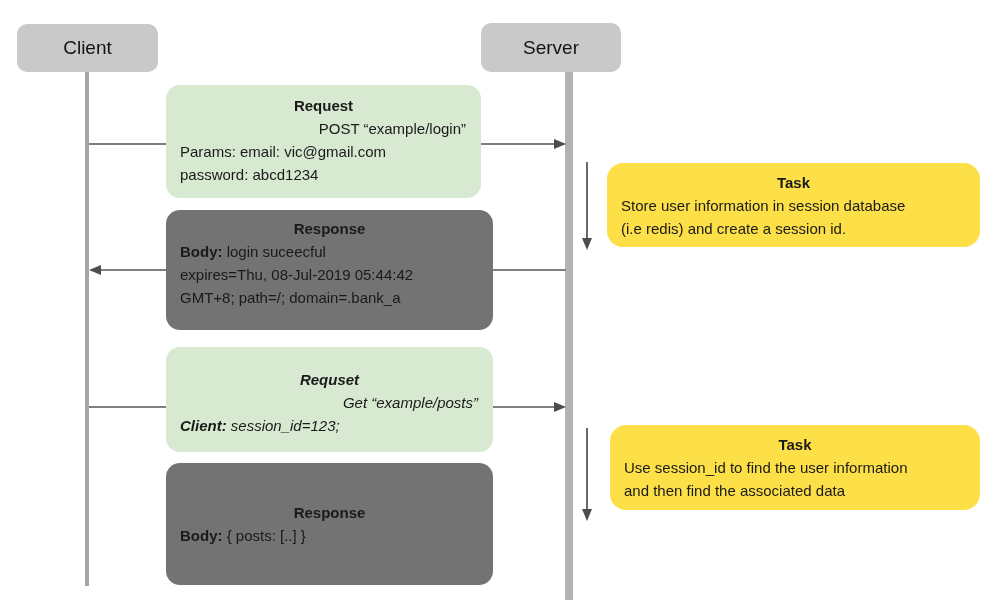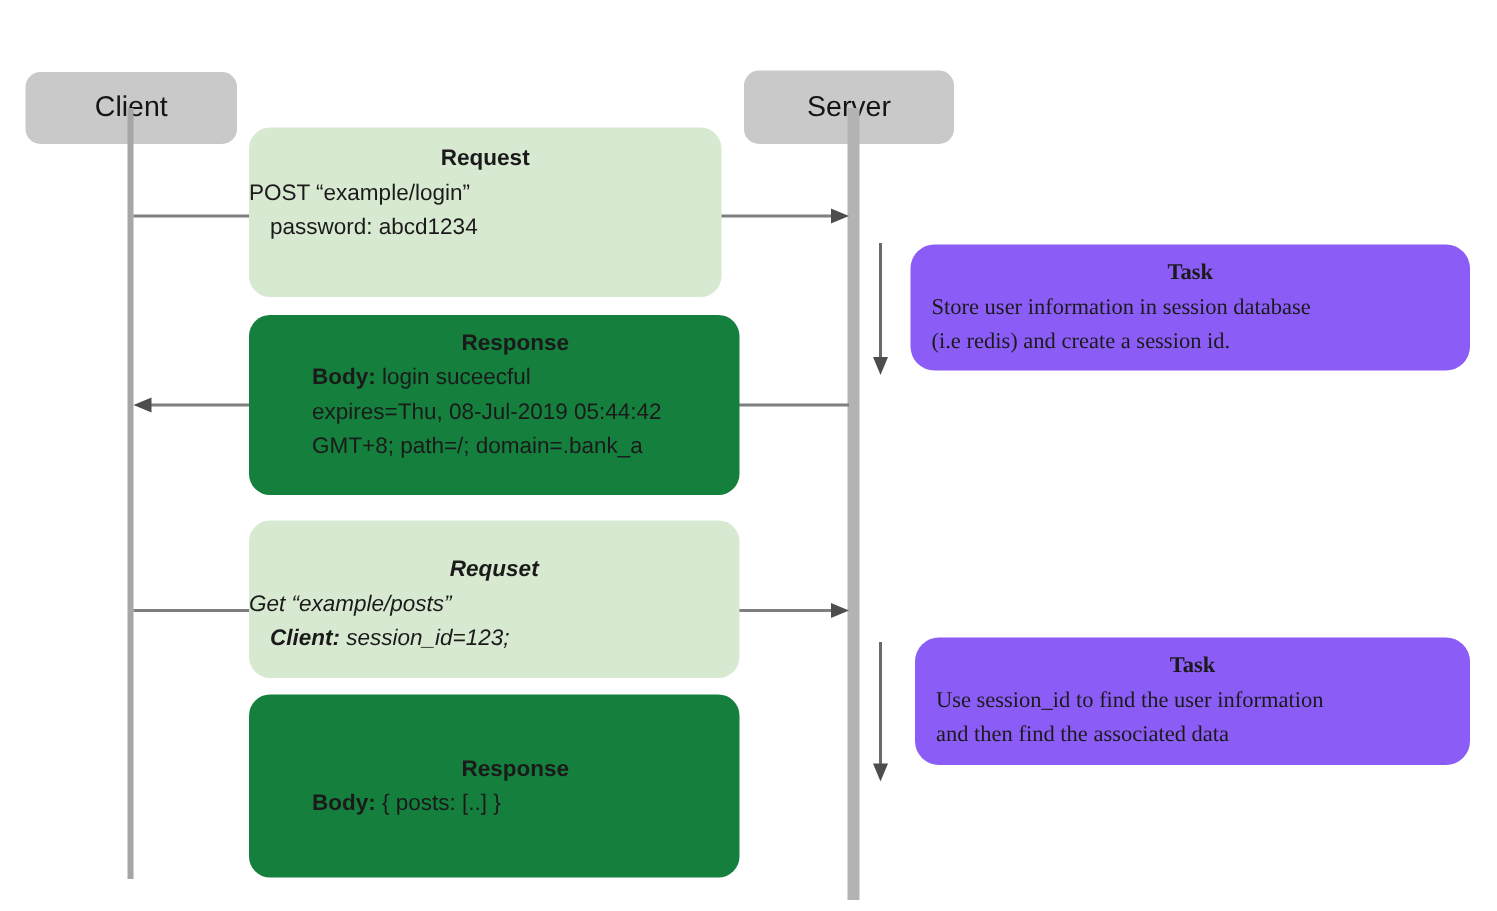--- a/index.html
+++ b/index.html
@@ -5,24 +5,24 @@
   html,body{margin:0;padding:0;background:#ffffff;}
   *{box-sizing:border-box;}
   .canvas{
     position:relative;width:998px;height:607px;background:#ffffff;overflow:hidden;
     font-family:"Liberation Sans","DejaVu Sans",sans-serif;color:#1a1a1a;
   }
   
   .actor{
     position:absolute;background:#c9c9c9;border-radius:10px;
     display:flex;align-items:center;justify-content:center;
-    font-size:19px;color:#141414;margin-top:24px;
+    font-size:19px;color:#141414;
   }
   #client-box{left:17px;top:24px;width:141px;height:48px;}
-  #server-box{left:496px;top:23px;width:140px;height:49px;}
+  #server-box{left:481px;top:23px;width:140px;height:49px;}
   
   .lifeline{position:absolute;z-index:1;}
   #client-lifeline{left:85px;top:72px;width:4px;height:514px;background:#a6a6a6;}
   #server-lifeline{left:565px;top:72px;width:8px;height:528px;background:#b3b3b3;}
   
   .h-arrow{position:absolute;height:12px;z-index:2;}
   .h-arrow .line{position:absolute;top:5px;height:2px;background:#7f7f7f;}
   .h-arrow.to-right .line{left:0;right:9px;}
   .h-arrow.to-left  .line{left:9px;right:0;}
   .head-r{position:absolute;right:0;top:50%;transform:translateY(-50%);
@@ -38,32 +38,32 @@
   .v-arrow{position:absolute;width:12px;z-index:2;}
   .v-arrow .vline{position:absolute;left:5px;top:0;bottom:10px;width:2px;background:#6a6a6a;}
   .head-d{position:absolute;bottom:0;left:50%;transform:translateX(-50%);
     width:0;height:0;border-top:12px solid #4d4d4d;
     border-left:5px solid transparent;border-right:5px solid transparent;}
   #down-arrow-1{left:581px;top:162px;height:88px;}
   #down-arrow-2{left:581px;top:428px;height:93px;}
   
   .msg{position:absolute;border-radius:14px;z-index:3;padding-top:9px;}
   .msg.green{background:#d8e9d1;}
-  .msg.yellow{background:#15803d;padding-left:28px;}
+  .msg.yellow{background:#737373;}
   .msg-title{font-weight:bold;text-align:center;font-size:15px;line-height:23px;}
   .msg-line{font-size:15px;line-height:23px;padding-left:14px;padding-right:8px;white-space:pre-wrap;}
-  .msg-line.center{text-align:left;padding-left:0;padding-right:1px;}
+  .msg-line.center{text-align:right;padding-left:0;padding-right:15px;}
   .b{font-weight:bold;}
   #msg-request-1{left:166px;top:85px;width:315px;height:113px;}
   #msg-response-1{left:166px;top:210px;width:327px;height:120px;padding-top:7px;}
   #msg-request-2{left:166px;top:347px;width:327px;height:105px;padding-top:21px;font-style:italic;}
   #msg-response-2{left:166px;top:463px;width:327px;height:122px;padding-top:0;
     display:flex;flex-direction:column;justify-content:center;}
   
-  .task{position:absolute;background:#8b5cf6;border-radius:16px;z-index:3;padding-top:8px;font-family:Liberation Serif, serif;}
+  .task{position:absolute;background:#fde047;border-radius:16px;z-index:3;padding-top:8px;}
   .task .msg-line{padding-right:10px;}
   #task-1{left:607px;top:163px;width:373px;height:84px;}
   #task-2{left:610px;top:425px;width:370px;height:85px;}
 </style>
 </head>
 <body>
 
 <div class="canvas">
 
   <div class="actor" id="client-box">
@@ -94,20 +94,21 @@
     <div class="head-d"></div>
   </div>
   <div class="v-arrow" id="down-arrow-2">
     <div class="vline"></div>
     <div class="head-d"></div>
   </div>
 
   <div class="msg green" id="msg-request-1">
     <div class="msg-title">Request</div>
     <div class="msg-line center">POST “example/login”</div>
+    <div class="msg-line">Params: email: vic@gmail.com</div>
     <div class="msg-line">password: abcd1234</div>
   </div>
 
   <div class="msg yellow" id="msg-response-1">
     <div class="msg-title">Response</div>
     <div class="msg-line"><span class="b">Body:</span><span> login suceecful</span></div>
     <div class="msg-line">expires=Thu, 08-Jul-2019 05:44:42</div>
     <div class="msg-line">GMT+8; path=/; domain=.bank_a</div>
   </div>
 

